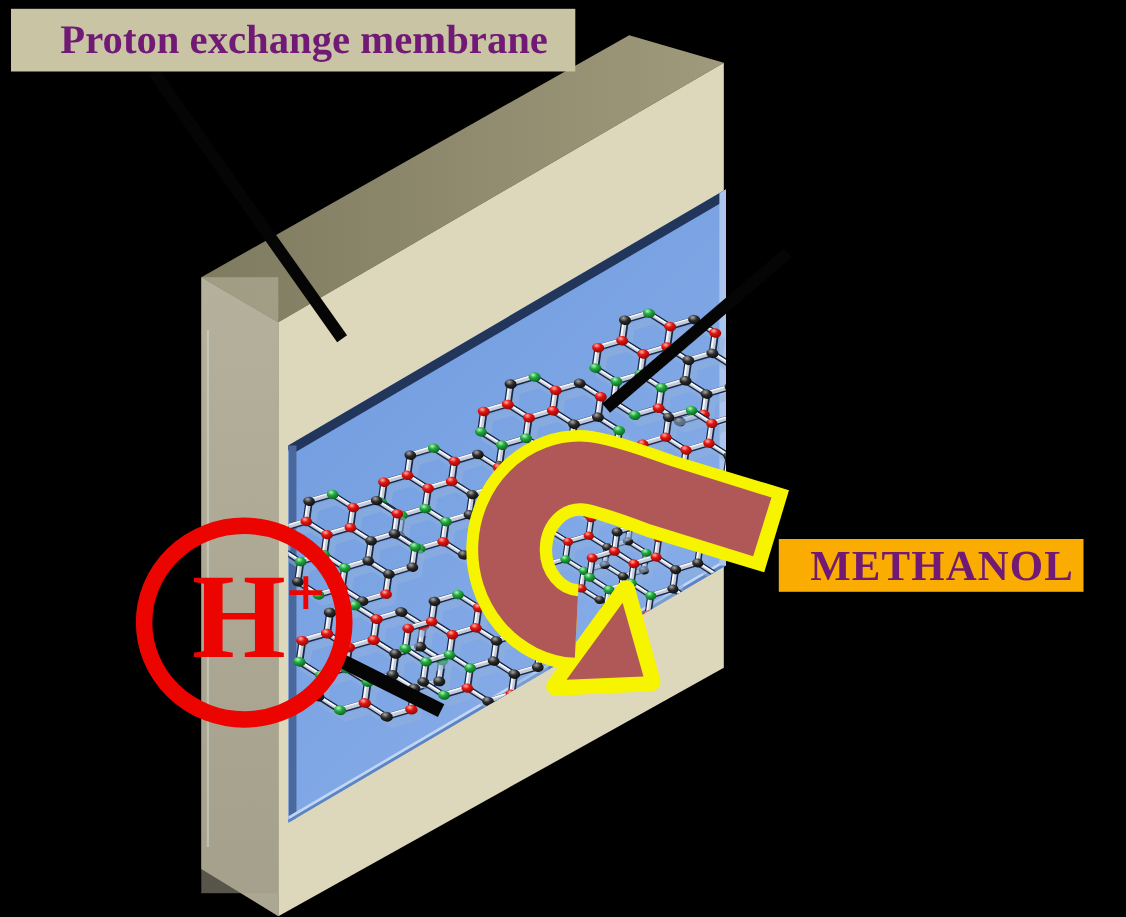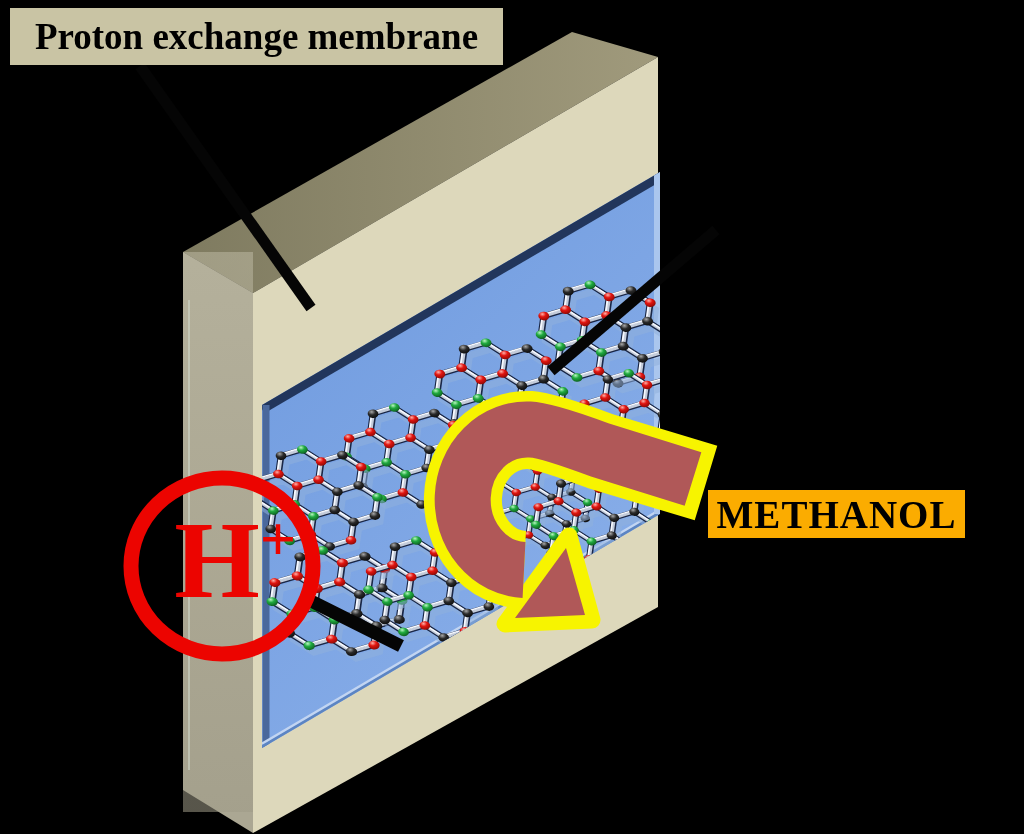--- a/index.html
+++ b/index.html
@@ -1,20 +1,20 @@
 <!DOCTYPE html>
 <html><head>
 <meta charset="utf-8">
 <style>
   html,body{margin:0;padding:0;background:#000;}
   .stage{position:relative;width:1024px;height:834px;background:#000;overflow:hidden;
          font-family:"Liberation Serif","DejaVu Serif",serif;}
   .stage svg{position:absolute;left:0;top:0;}
   .callout{position:absolute;display:flex;align-items:center;justify-content:center;
-           font-weight:bold;color:#000000;}
+           font-weight:bold;color:#701a75;padding-left:20px;}
   .callout.membrane{left:10px;top:8px;width:493px;height:57px;background:#c9c4a4;font-size:37px;}
   .callout.graphene{left:610px;top:155px;width:410px;height:71px;background:#8fb0e0;font-size:37px;}
   .callout.methanol{left:708px;top:490px;width:257px;height:48px;background:#fbac00;
                     font-size:39px;letter-spacing:1px;}
   text.proton-h{font-family:"Liberation Serif",serif;font-weight:bold;font-size:110px;}
   text.proton-plus{font-family:"Liberation Serif",serif;font-weight:bold;font-size:64px;}
 </style>
 </head>
 <body>
 

